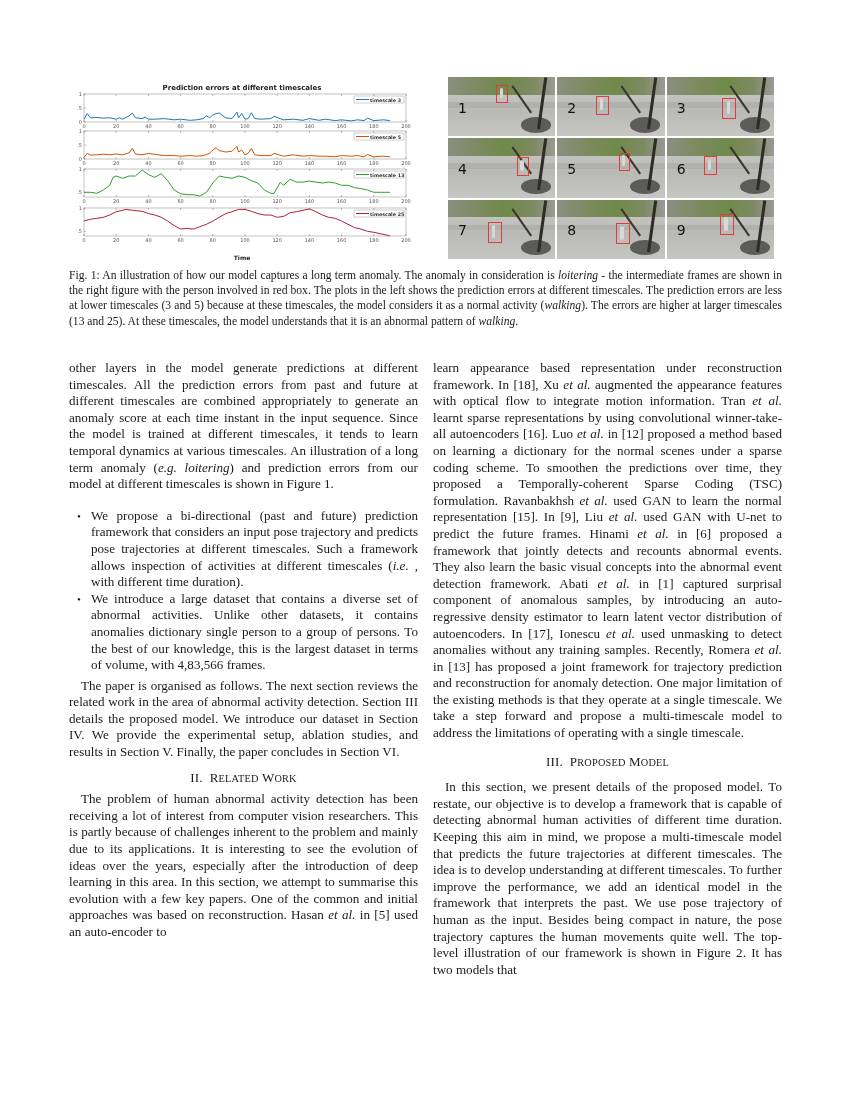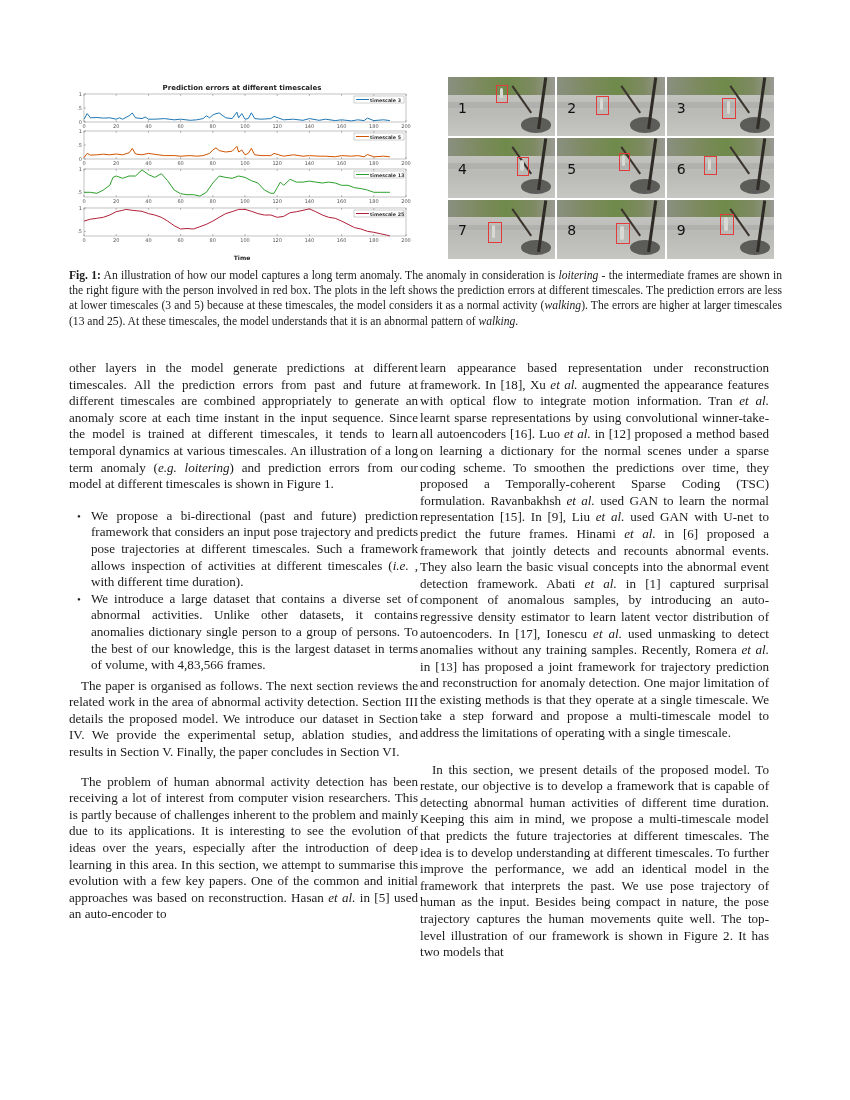--- a/index.html
+++ b/index.html
@@ -20,26 +20,26 @@
   .frame .stripe { position:absolute; left:0; top:42%; width:100%; height:10%; background:#a9a9a6; opacity:.6; }
   .frame .tree { position:absolute; right:14%; top:0; width:3px; height:88%; background:#2f2b26; transform:rotate(8deg); transform-origin:bottom; }
   .frame .tree2 { position:absolute; right:22%; top:5%; width:2px; height:55%; background:#3b352e; transform:rotate(-35deg); transform-origin:bottom; }
   .frame .treebase { position:absolute; right:4%; bottom:6%; width:28%; height:26%; border-radius:50%; background:#4a4a48; opacity:.85; }
   .frame .num { position:absolute; left:10px; top:38%; font-family:"DejaVu Sans", sans-serif; font-size:14px; color:#111; }
   .frame .box { position:absolute; border:1.6px solid #e23b3b; }
   .frame .person { position:absolute; background:#3a3a3a; border-radius:2px; }
 
   
   .caption { position:absolute; left:69px; top:268px; width:713px; font-size:11.6px; line-height:15.2px; text-align:justify; }
-  .caption b { font-weight:bold; }
+  .caption b { font-weight:normal; }
 
   
   .col { position:absolute; top:360px; font-size:13.1px; line-height:16.6px; text-align:justify; }
   .col-left { left:69px; width:349px; }
-  .col-right { left:420px; width:349px; }
+  .col-right { left:433px; width:349px; }
   .col p { margin:0; }
   .indent { text-indent:12px; }
   .heading { text-align:center; font-size:13px; margin:0; letter-spacing:0.2px; }
   .sc-big { font-size:13px; }
   .sc-small { font-size:10.3px; }
   ul.bullets { margin:3px 0 4px 0; padding:0 0 0 22px; list-style:none; }
   ul.bullets li { position:relative; margin:0; }
   ul.bullets li::before { content:"\2022"; position:absolute; left:-14px; top:0; font-size:11px; }
   i { font-style:italic; }
 </style>
@@ -351,23 +351,25 @@
 
   <div class="col col-left">
     <p><span>other layers in the model generate predictions at different timescales. All the prediction errors from past and future at different timescales are combined appropriately to generate an anomaly score at each time instant in the input sequence. Since the model is trained at different timescales, it tends to learn temporal dynamics at various timescales. An illustration of a long term anomaly (</span><i>e.g. loitering</i><span>) and prediction errors from our model at different timescales is shown in Figure 1.</span></p>
     <div style="height:12px"></div>
     <ul class="bullets">
       <li><span>We propose a bi-directional (past and future) prediction framework that considers an input pose trajectory and predicts pose trajectories at different timescales. Such a framework allows inspection of activities at different timescales (</span><i>i.e.</i><span> , with different time duration).</span></li>
       <li><span>We introduce a large dataset that contains a diverse set of abnormal activities. Unlike other datasets, it contains anomalies dictionary single person to a group of persons. To the best of our knowledge, this is the largest dataset in terms of volume, with 4,83,566 frames.</span></li>
     </ul>
     <p class="indent">The paper is organised as follows. The next section reviews the related work in the area of abnormal activity detection. Section III details the proposed model. We introduce our dataset in Section IV. We provide the experimental setup, ablation studies, and results in Section V. Finally, the paper concludes in Section VI.</p>
     <div style="height:9px"></div>
+    <p class="heading"><span>II.</span>&nbsp; <span class="sc-big">R</span><span class="sc-small">ELATED</span> <span class="sc-big">W</span><span class="sc-small">ORK</span></p>
     <div style="height:4px"></div>
     <p class="indent"><span>The problem of human abnormal activity detection has been receiving a lot of interest from computer vision researchers. This is partly because of challenges inherent to the problem and mainly due to its applications. It is interesting to see the evolution of ideas over the years, especially after the introduction of deep learning in this area. In this section, we attempt to summarise this evolution with a few key papers. One of the common and initial approaches was based on reconstruction. Hasan </span><i>et al.</i><span> in [5] used an auto-encoder to</span></p>
   </div>
 
   <div class="col col-right">
     <p><span>learn appearance based representation under reconstruction framework. In [18], Xu </span><i>et al.</i><span> augmented the appearance features with optical flow to integrate motion information. Tran </span><i>et al.</i><span> learnt sparse representations by using convolutional winner-take-all autoencoders [16]. Luo </span><i>et al.</i><span> in [12] proposed a method based on learning a dictionary for the normal scenes under a sparse coding scheme. To smoothen the predictions over time, they proposed a Temporally-coherent Sparse Coding (TSC) formulation. Ravanbakhsh </span><i>et al.</i><span> used GAN to learn the normal representation [15]. In [9], Liu </span><i>et al.</i><span> used GAN with U-net to predict the future frames. Hinami </span><i>et al.</i><span> in [6] proposed a framework that jointly detects and recounts abnormal events. They also learn the basic visual concepts into the abnormal event detection framework. Abati </span><i>et al.</i><span> in [1] captured surprisal component of anomalous samples, by introducing an auto-regressive density estimator to learn latent vector distribution of autoencoders. In [17], Ionescu </span><i>et al.</i><span> used unmasking to detect anomalies without any training samples. Recently, Romera </span><i>et al.</i><span> in [13] has proposed a joint framework for trajectory prediction and reconstruction for anomaly detection. One major limitation of the existing methods is that they operate at a single timescale. We take a step forward and propose a multi-timescale model to address the limitations of operating with a single timescale.</span></p>
     <div style="height:12px"></div>
+    <p class="heading"><span>III.</span>&nbsp; <span class="sc-big">P</span><span class="sc-small">ROPOSED</span> <span class="sc-big">M</span><span class="sc-small">ODEL</span></p>
     <div style="height:8px"></div>
     <p class="indent">In this section, we present details of the proposed model. To restate, our objective is to develop a framework that is capable of detecting abnormal human activities of different time duration. Keeping this aim in mind, we propose a multi-timescale model that predicts the future trajectories at different timescales. The idea is to develop understanding at different timescales. To further improve the performance, we add an identical model in the framework that interprets the past. We use pose trajectory of human as the input. Besides being compact in nature, the pose trajectory captures the human movements quite well. The top-level illustration of our framework is shown in Figure 2. It has two models that</p>
   </div>
 </div>
 
 </body></html>

